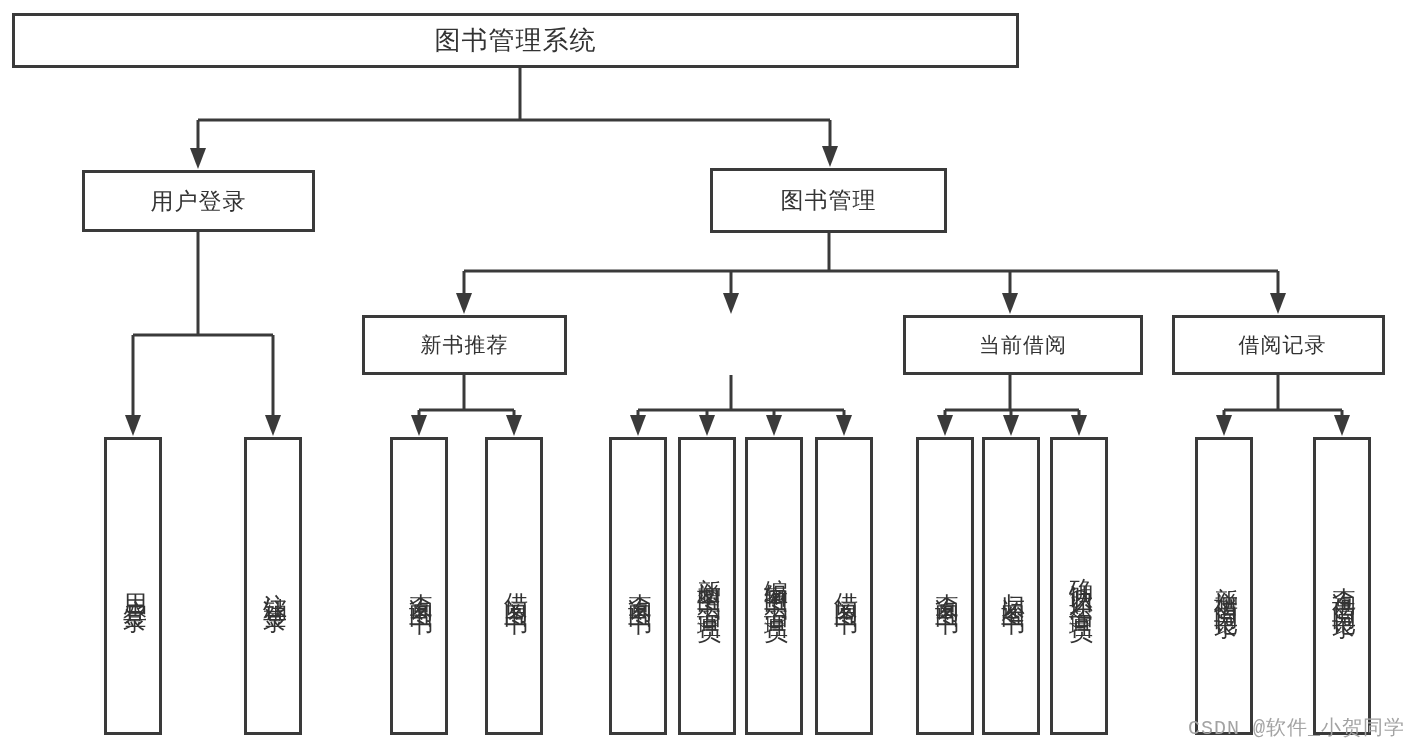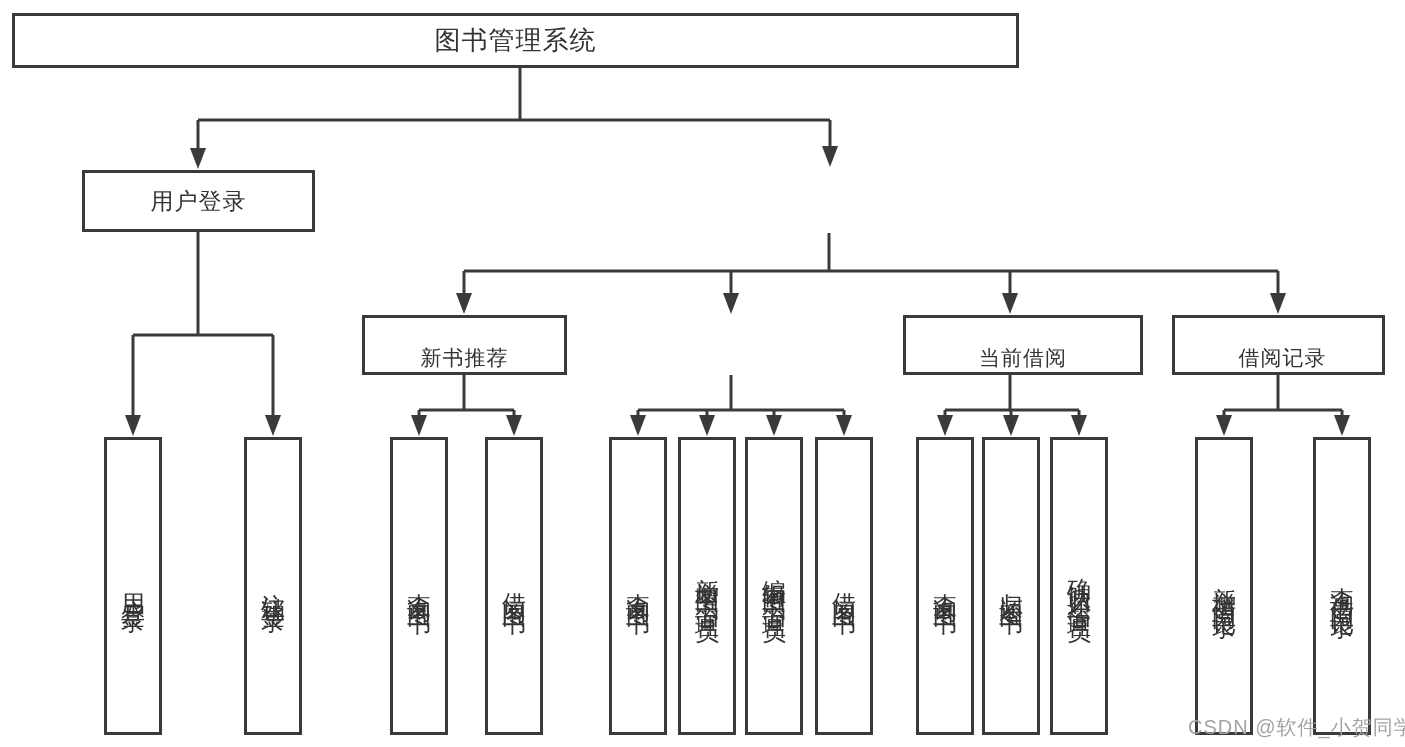--- a/index.html
+++ b/index.html
@@ -1,34 +1,34 @@
 <!DOCTYPE html>
 <html><head>
 <meta charset="utf-8">
 <style>
   html,body{margin:0;padding:0;background:#ffffff;}
   .stage{
     position:relative;
     width:1405px;height:747px;
     background:#ffffff;
-    font-family:Liberation Sans, sans-serif;
+    font-family:Liberation Mono, monospace;
     overflow:hidden;
   }
   .box{
     position:absolute;
     box-sizing:border-box;
     border:3px solid #3a3a3a;
     background:#ffffff;
     display:flex;align-items:center;justify-content:center;
     color:#333333;
     z-index:2;
   }
   .root-box{font-size:26px;letter-spacing:1px;}
   .lvl2-box{font-size:23px;letter-spacing:1px;}
-  .lvl3-box{font-size:21px;letter-spacing:1px;align-items:flex-end;}
+  .lvl3-box{font-size:21px;letter-spacing:1px;}
   .leaf{
     position:absolute;
     box-sizing:border-box;
     top:437px;height:298px;width:58px;
     border:3px solid #3a3a3a;
     background:#ffffff;
     display:flex;align-items:center;justify-content:center;
     z-index:2;
   }
   .leaf span{
@@ -121,20 +121,23 @@
     </g>
   </svg>
 
   <div class="box root-box" style="left:12px;top:13px;width:1007px;height:55px;">
     <span>图书管理系统</span>
   </div>
 
   <div class="box lvl2-box" style="left:82px;top:170px;width:233px;height:62px;">
     <span>用户登录</span>
   </div>
+  <div class="box lvl2-box" style="left:710px;top:168px;width:237px;height:65px;">
+    <span>图书管理</span>
+  </div>
 
   <div class="box lvl3-box" style="left:362px;top:315px;width:205px;height:60px;">
     <span>新书推荐</span>
   </div>
   <div class="box lvl3-box" style="left:903px;top:315px;width:240px;height:60px;">
     <span>当前借阅</span>
   </div>
   <div class="box lvl3-box" style="left:1172px;top:315px;width:213px;height:60px;padding-left:8px;">
     <span>借阅记录</span>
   </div>

